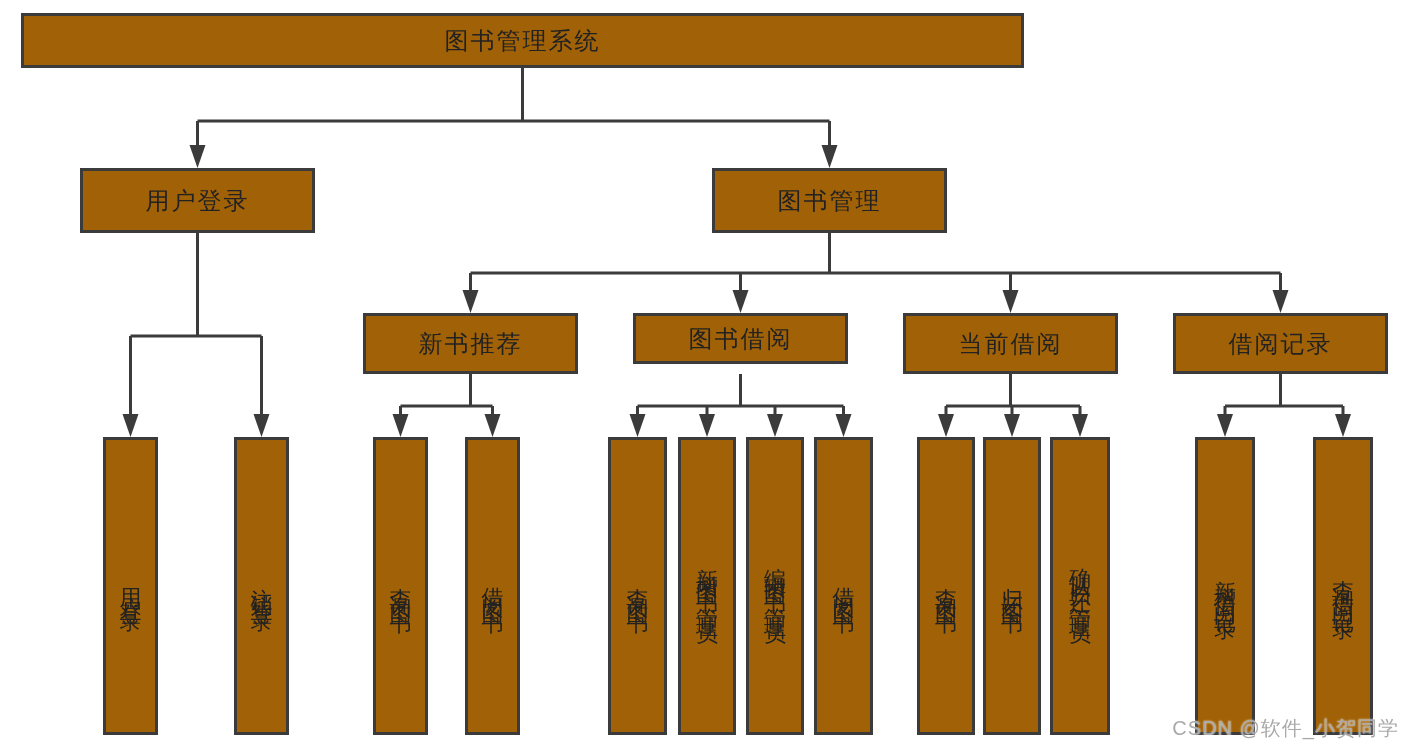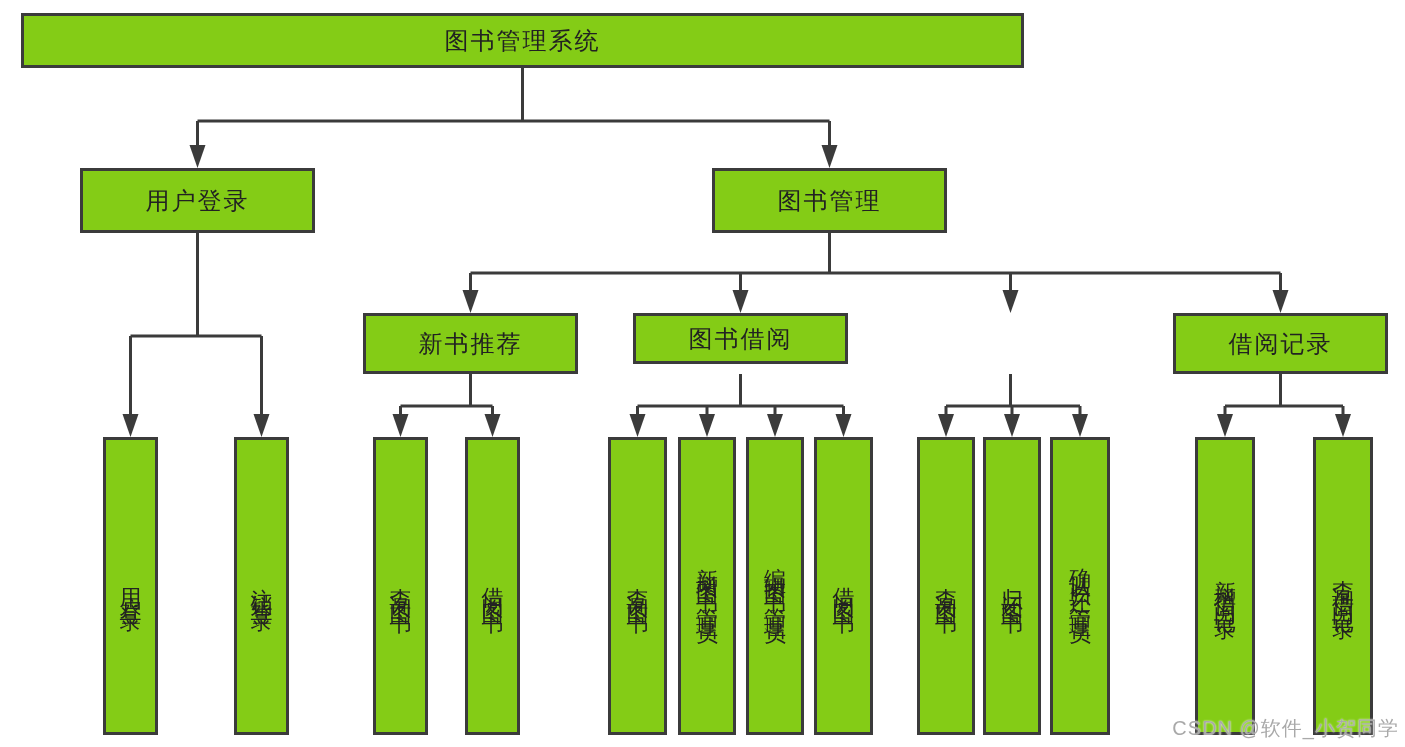--- a/index.html
+++ b/index.html
@@ -1,21 +1,21 @@
 <!DOCTYPE html>
 <html><head>
 <meta charset="utf-8">
 <style>
   html,body{margin:0;padding:0;background:#ffffff;}
   body{width:1405px;height:747px;font-family:"Liberation Sans",sans-serif;}
   .canvas{position:relative;width:1405px;height:747px;background:#ffffff;overflow:hidden;}
   .wires{position:absolute;left:0;top:0;width:1405px;height:747px;}
   .box{
     position:absolute;
-    background:#84cc16;
+    background:#a16207;
     border:3px solid #3b3b3b;
     box-sizing:border-box;
     display:flex;
     align-items:center;
     justify-content:center;
     z-index:2;
   }
   .lbl{
     font-size:24px;
     color:#222222;
@@ -103,20 +103,23 @@
   <div class="box" style="left:712px;top:168px;width:235px;height:65px">
     <span class="lbl">图书管理</span>
   </div>
 
   <div class="box" style="left:363px;top:313px;width:215px;height:61px">
     <span class="lbl">新书推荐</span>
   </div>
   <div class="box" style="left:633px;top:313px;width:215px;height:51px">
     <span class="lbl">图书借阅</span>
   </div>
+  <div class="box" style="left:903px;top:313px;width:215px;height:61px">
+    <span class="lbl">当前借阅</span>
+  </div>
   <div class="box" style="left:1173px;top:313px;width:215px;height:61px">
     <span class="lbl">借阅记录</span>
   </div>
 
   <div class="box v" style="left:103px;width:55px">
     <span class="vlbl">用户登录</span>
   </div>
   <div class="box v" style="left:234px;width:55px">
     <span class="vlbl">注销登录</span>
   </div>

